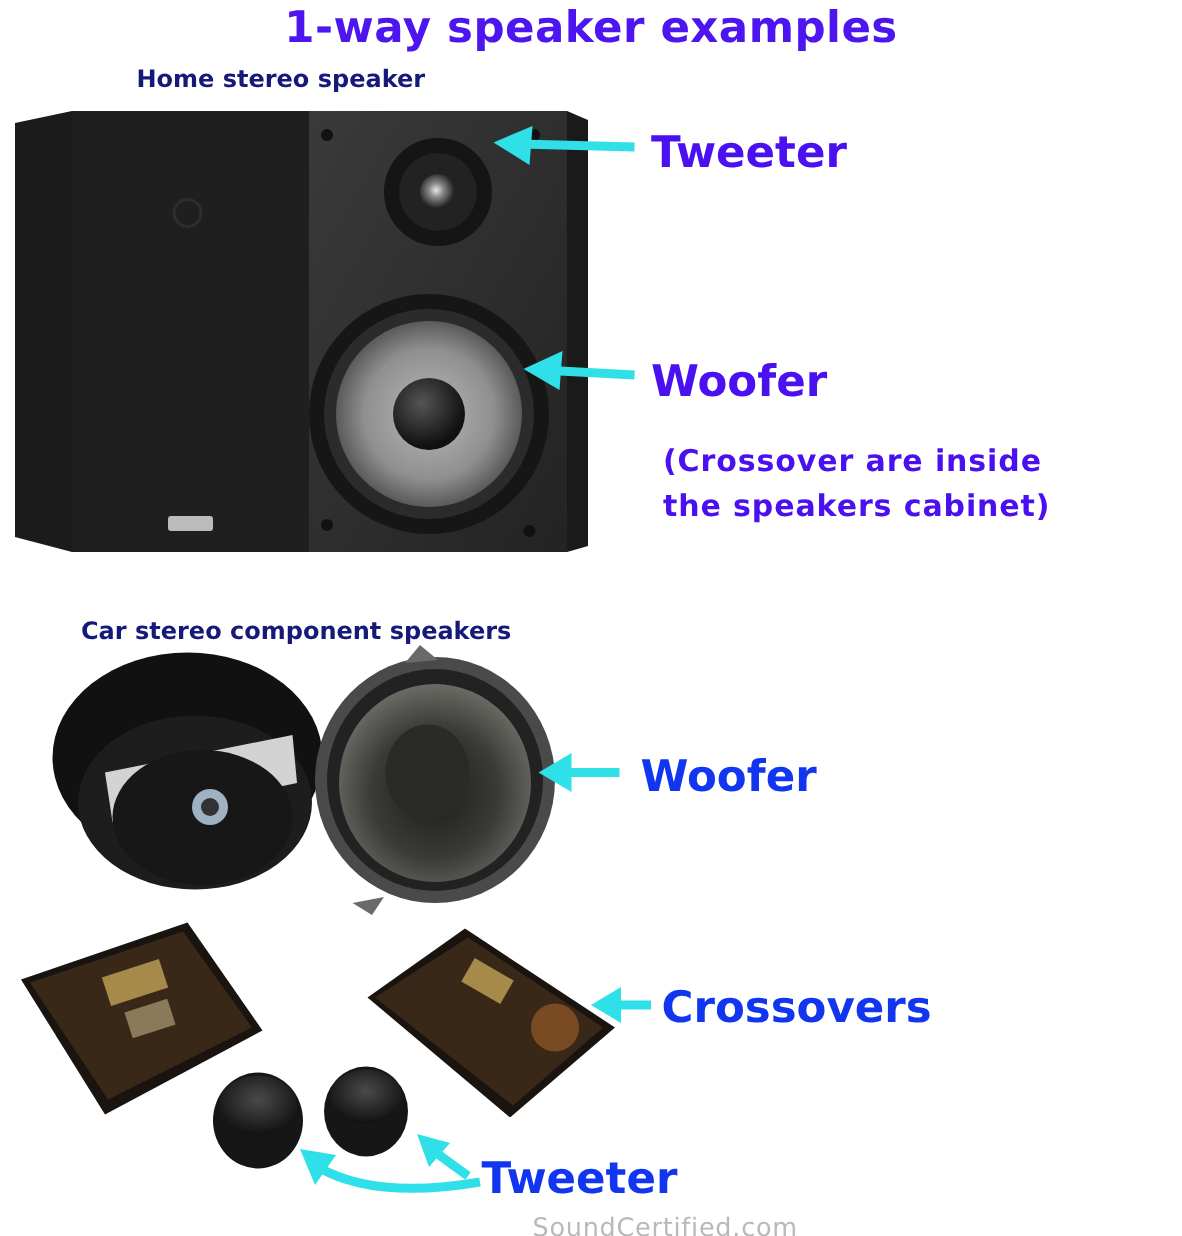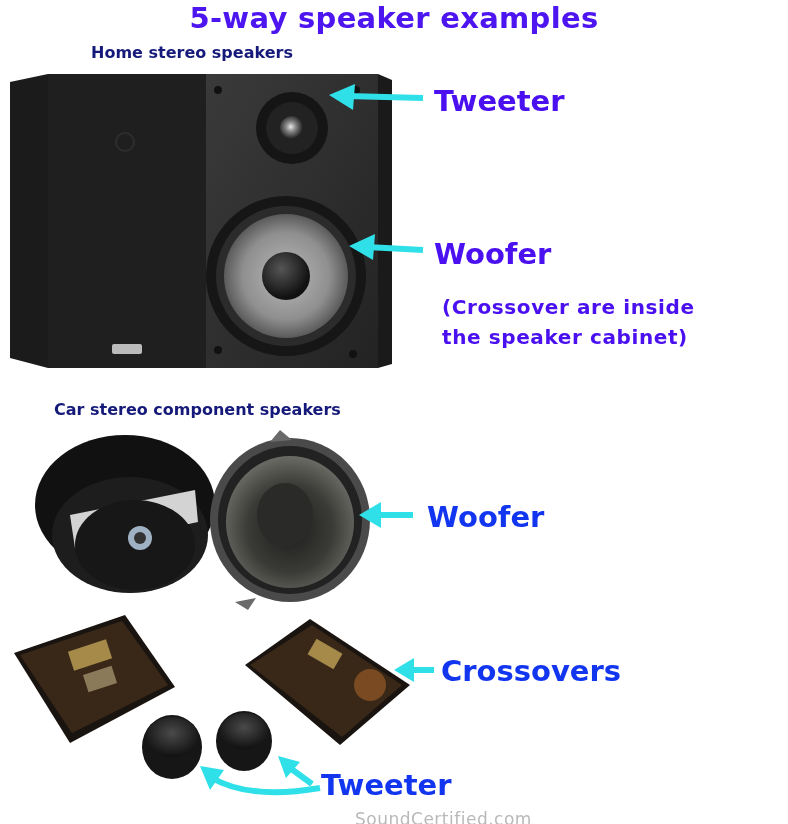--- a/index.html
+++ b/index.html
@@ -10,23 +10,23 @@
   .label { font-size:29px; font-weight:bold; line-height:34px; white-space:nowrap;text-align:right; }
   .label.purple { color:#4a10f0; }
   .label.blue { color:#1236f0; }
   .note { font-size:20px; font-weight:bold; color:#4a10f0; line-height:30px; white-space:nowrap; letter-spacing:0.6px; }
   .watermark { font-size:17px; font-weight:normal; color:#b9b9b9; letter-spacing:0.5px; }
   svg { display:block; }
 </style>
 </head>
 <body>
 
-<div class="abs title">5-way speaker examples</div>
+<div class="abs title">1-way speaker examples</div>
 
-<div class="abs subtitle" style="left:91px; top:43px;">Home stereo speakers</div>
+<div class="abs subtitle" style="left:91px; top:43px;">Home stereo speaker</div>
 
 <div class="abs" style="left:8px; top:68px;">
   <svg width="390" height="310" viewBox="0 0 390 310">
     <defs>
       <linearGradient id="sideg" x1="0" x2="1">
         <stop offset="0" stop-color="#2a2a2a"></stop>
           <stop offset="1" stop-color="#141414"></stop>
       </linearGradient>
       <linearGradient id="frontg" x1="0" x2="1" y1="0" y2="1">
         <stop offset="0" stop-color="#3a3a3a"></stop>
@@ -83,23 +83,23 @@
 
 <div class="abs" style="left:345px; top:234px;">
   <svg width="80" height="30" viewBox="0 0 80 30">
     <line x1="78" y1="16" x2="22" y2="13" stroke="#2fe0e8" stroke-width="6"></line>
     <polygon points="4,12 30,0 28,26" fill="#2fe0e8"></polygon>
   </svg>
 </div>
 <div class="abs label purple" style="left:434px; top:237px;">Woofer</div>
 
 <div class="abs note" style="left:442px; top:292px;">(Crossover are inside</div>
-<div class="abs note" style="left:442px; top:322px;">the speaker cabinet)</div>
+<div class="abs note" style="left:442px; top:322px;">the speakers cabinet)</div>
 
-<div class="abs subtitle" style="left:54px; top:400px;text-align:center;">Car stereo component speakers</div>
+<div class="abs subtitle" style="left:54px; top:411px;text-align:center;">Car stereo component speakers</div>
 
 <div class="abs" style="left:30px; top:420px;">
   <svg width="340" height="200" viewBox="0 0 340 200">
     <defs>
       <radialGradient id="cw" cx="0.5" cy="0.55" r="0.55">
         <stop offset="0" stop-color="#1c1c1c"></stop>
           <stop offset="0.6" stop-color="#3a3a36"></stop>
           <stop offset="1" stop-color="#6b6b66"></stop>
       </radialGradient>
     </defs>

